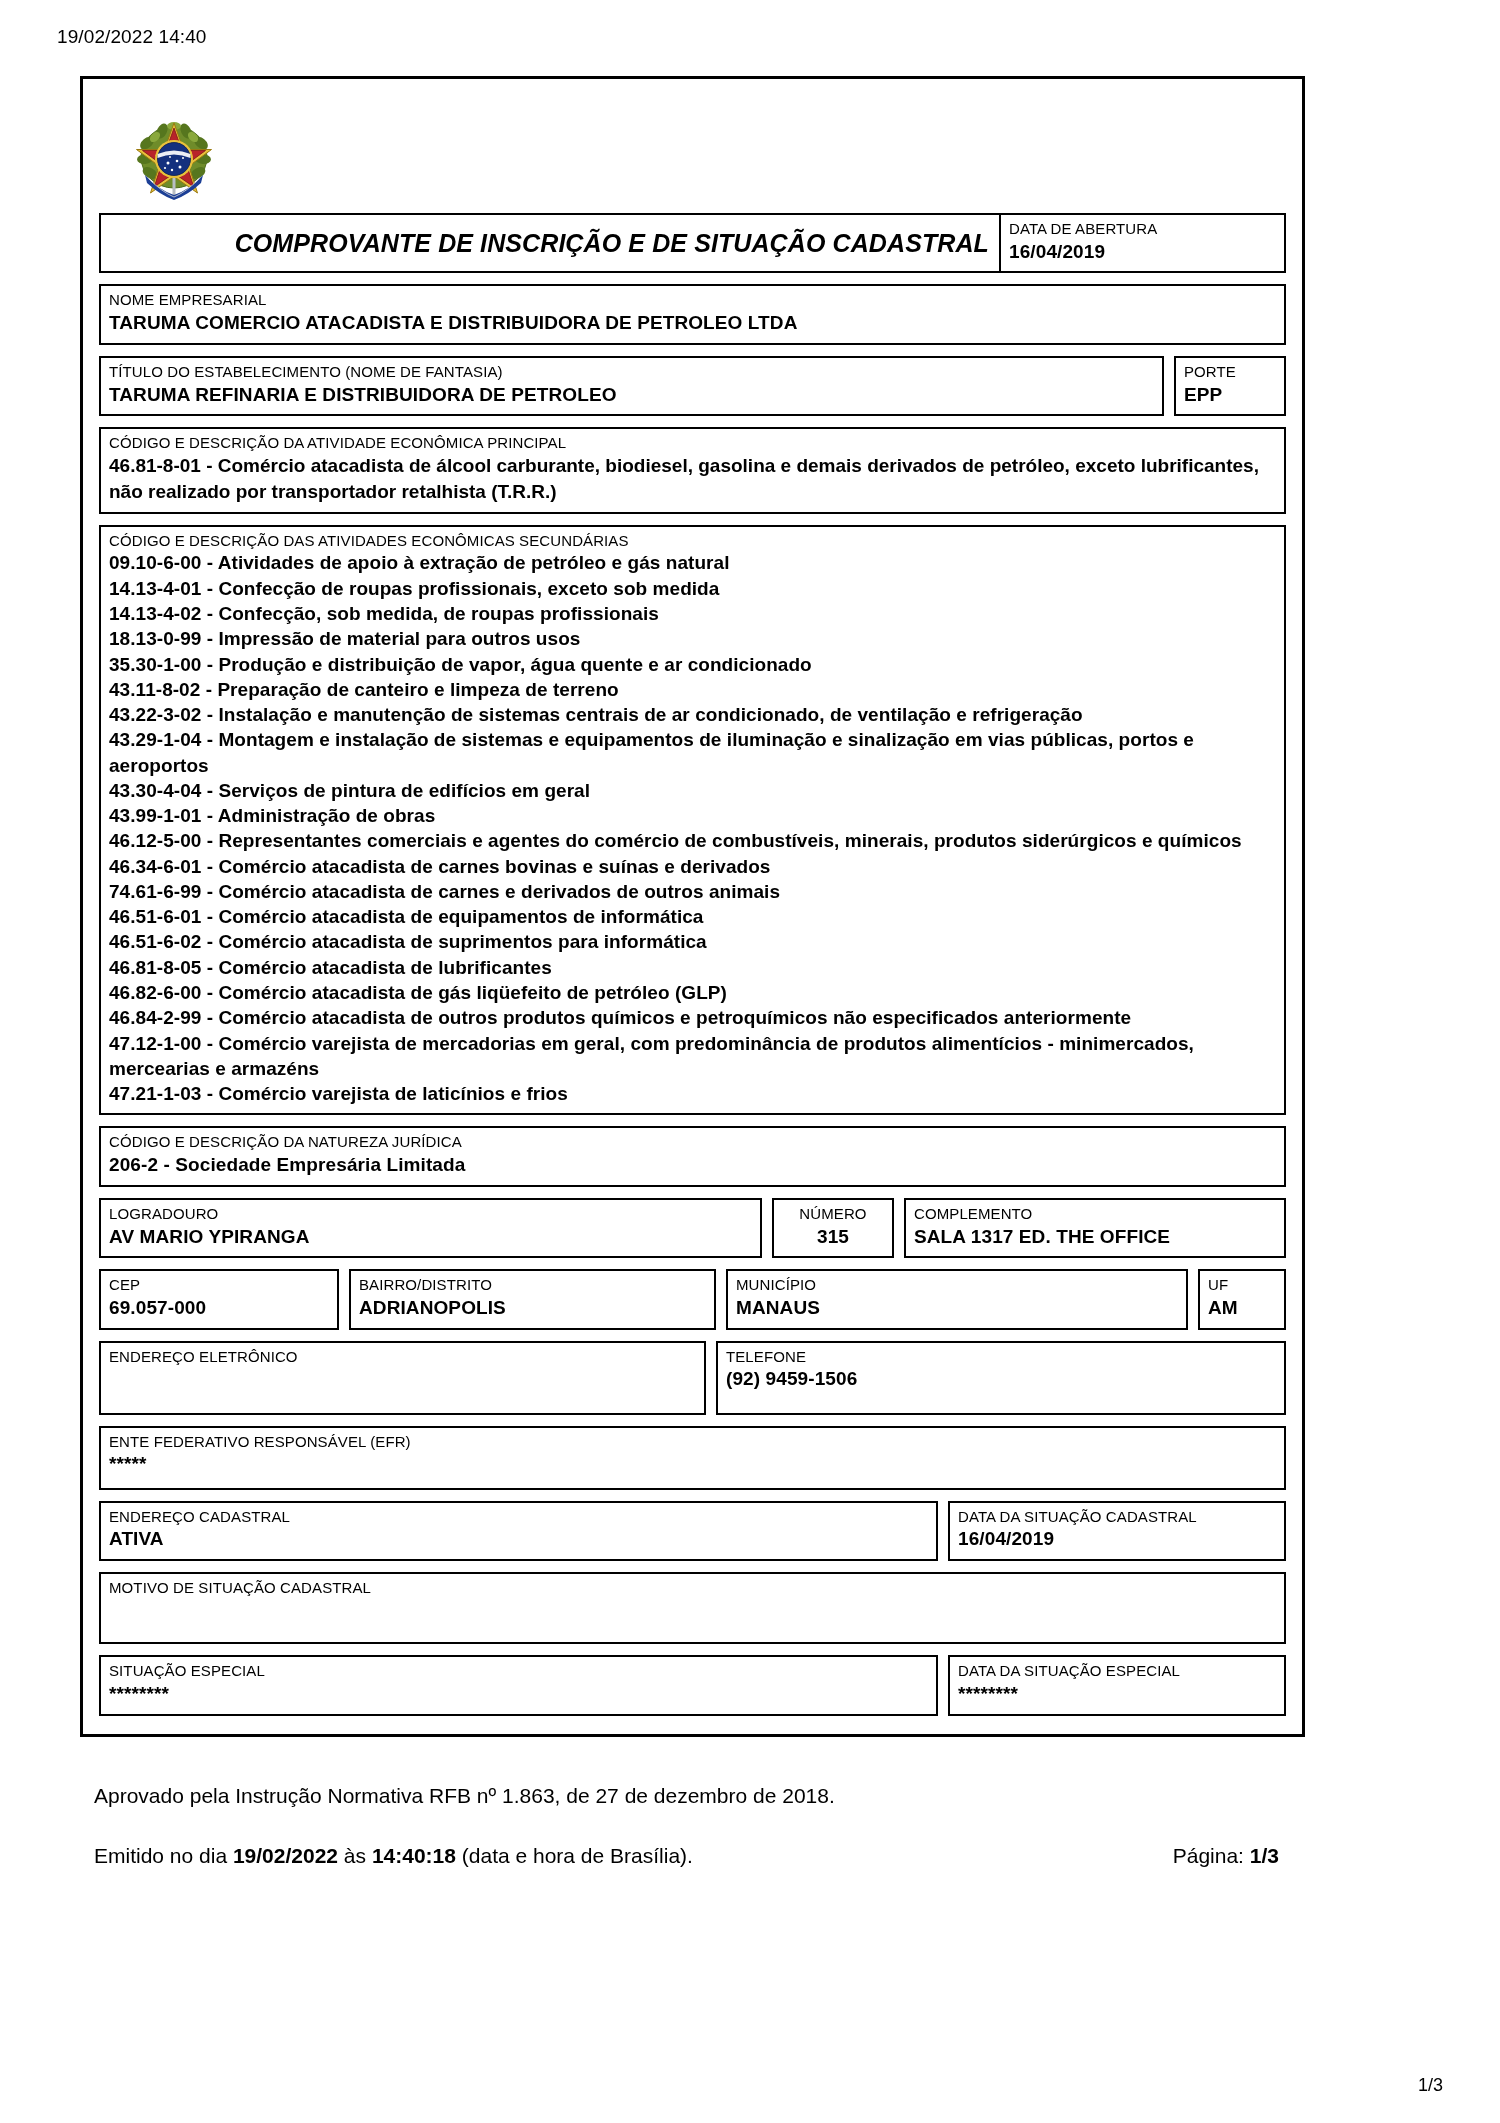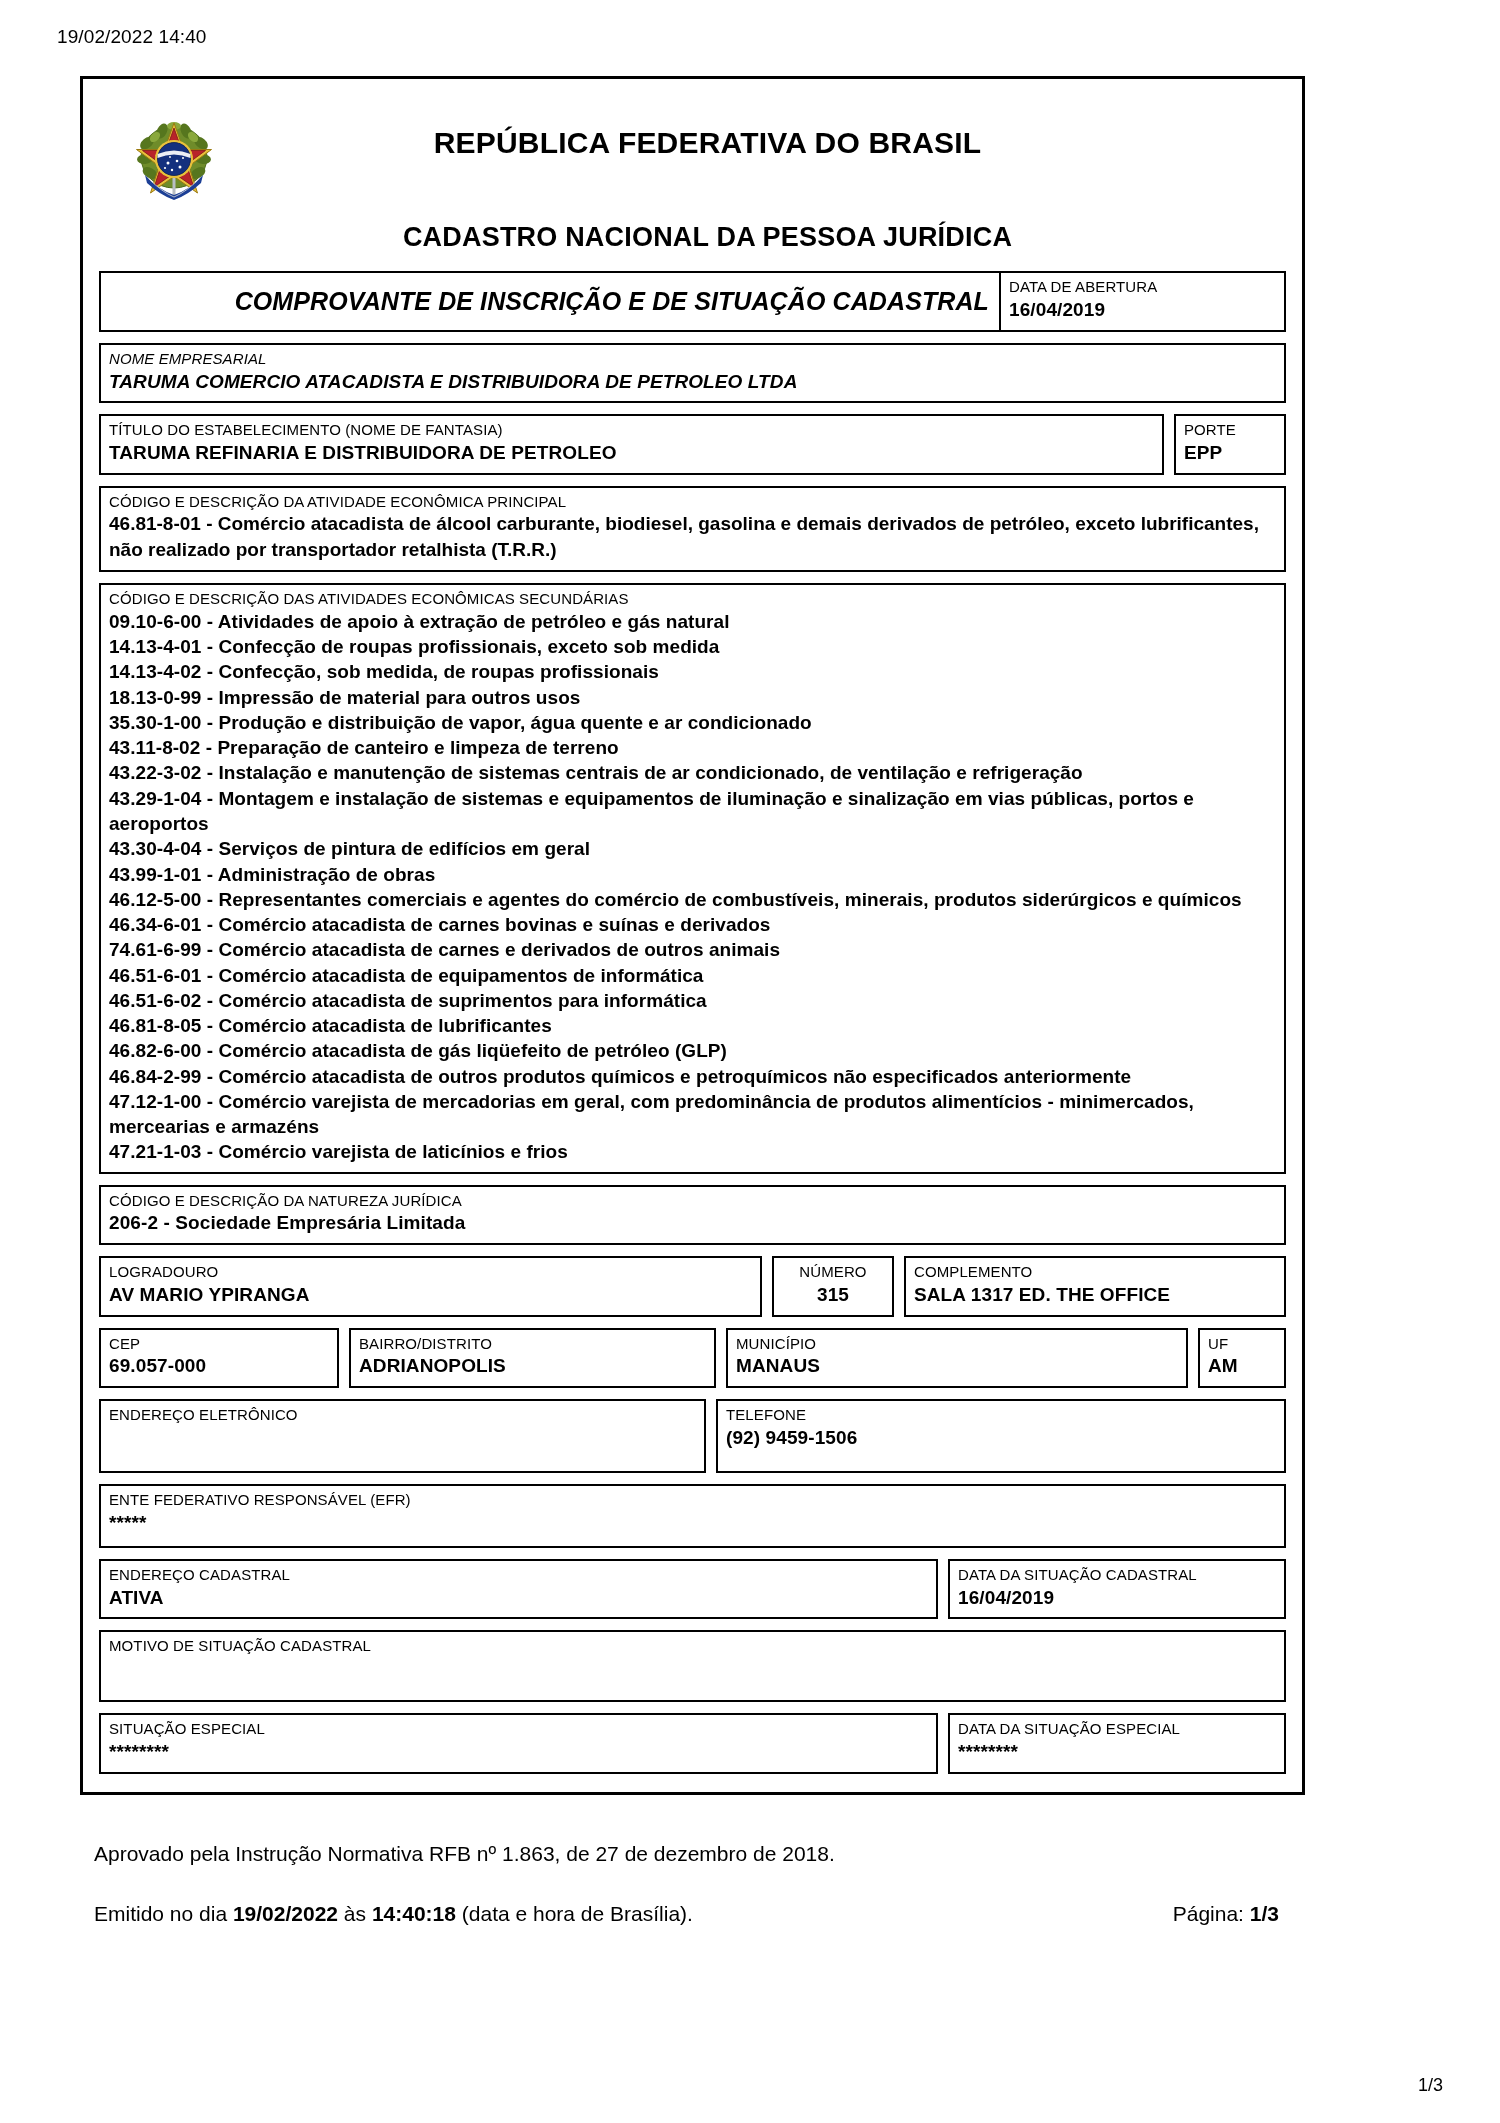--- a/index.html
+++ b/index.html
@@ -232,38 +232,34 @@
               <circle cx="35" cy="44" r="0.9"></circle>
             </g>
 
             <circle cx="39" cy="46" r="18" fill="none" stroke="#e8c13b" stroke-width="1.6" stroke-dasharray="1.6 2.6"></circle>
 
             <path d="M10 62 Q22 76 39 82 Q56 76 68 62 L66 70 Q53 82 39 87 Q25 82 12 70 Z" fill="#1c3f96"></path>
             <path d="M14 66 Q27 79 39 84 Q51 79 64 66" fill="none" stroke="#d8d8d8" stroke-width="0.8"></path>
           </g>
         </svg>
       </div>
-      <div class="masthead-titles">
-        <div class="title-1">REPÚBLICA FEDERATIVA DO BRASIL</div>
-        <div class="title-2">CADASTRO NACIONAL DA PESSOA JURÍDICA</div>
-      </div>
     </div>
 
     <div class="strip">
       <div class="strip-cell cell-comprovante">
         <div class="comprovante-text">COMPROVANTE DE INSCRIÇÃO E DE SITUAÇÃO CADASTRAL</div>
       </div>
       <div class="strip-cell cell-abertura">
         <div class="field-label">DATA DE ABERTURA</div>
         <div class="field-value">16/04/2019</div>
       </div>
     </div>
 
     <div class="row">
-      <div class="field" style="flex:1 1 auto;font-style:italic;">
+      <div class="field" style="flex:1 1 auto;">
         <div class="field-label">NOME EMPRESARIAL</div>
         <div class="field-value">TARUMA COMERCIO ATACADISTA E DISTRIBUIDORA DE PETROLEO LTDA</div>
       </div>
     </div>
 
     <div class="row">
       <div class="field" style="flex:1 1 auto;">
         <div class="field-label">TÍTULO DO ESTABELECIMENTO (NOME DE FANTASIA)</div>
         <div class="field-value">TARUMA REFINARIA E DISTRIBUIDORA DE PETROLEO</div>
       </div>

